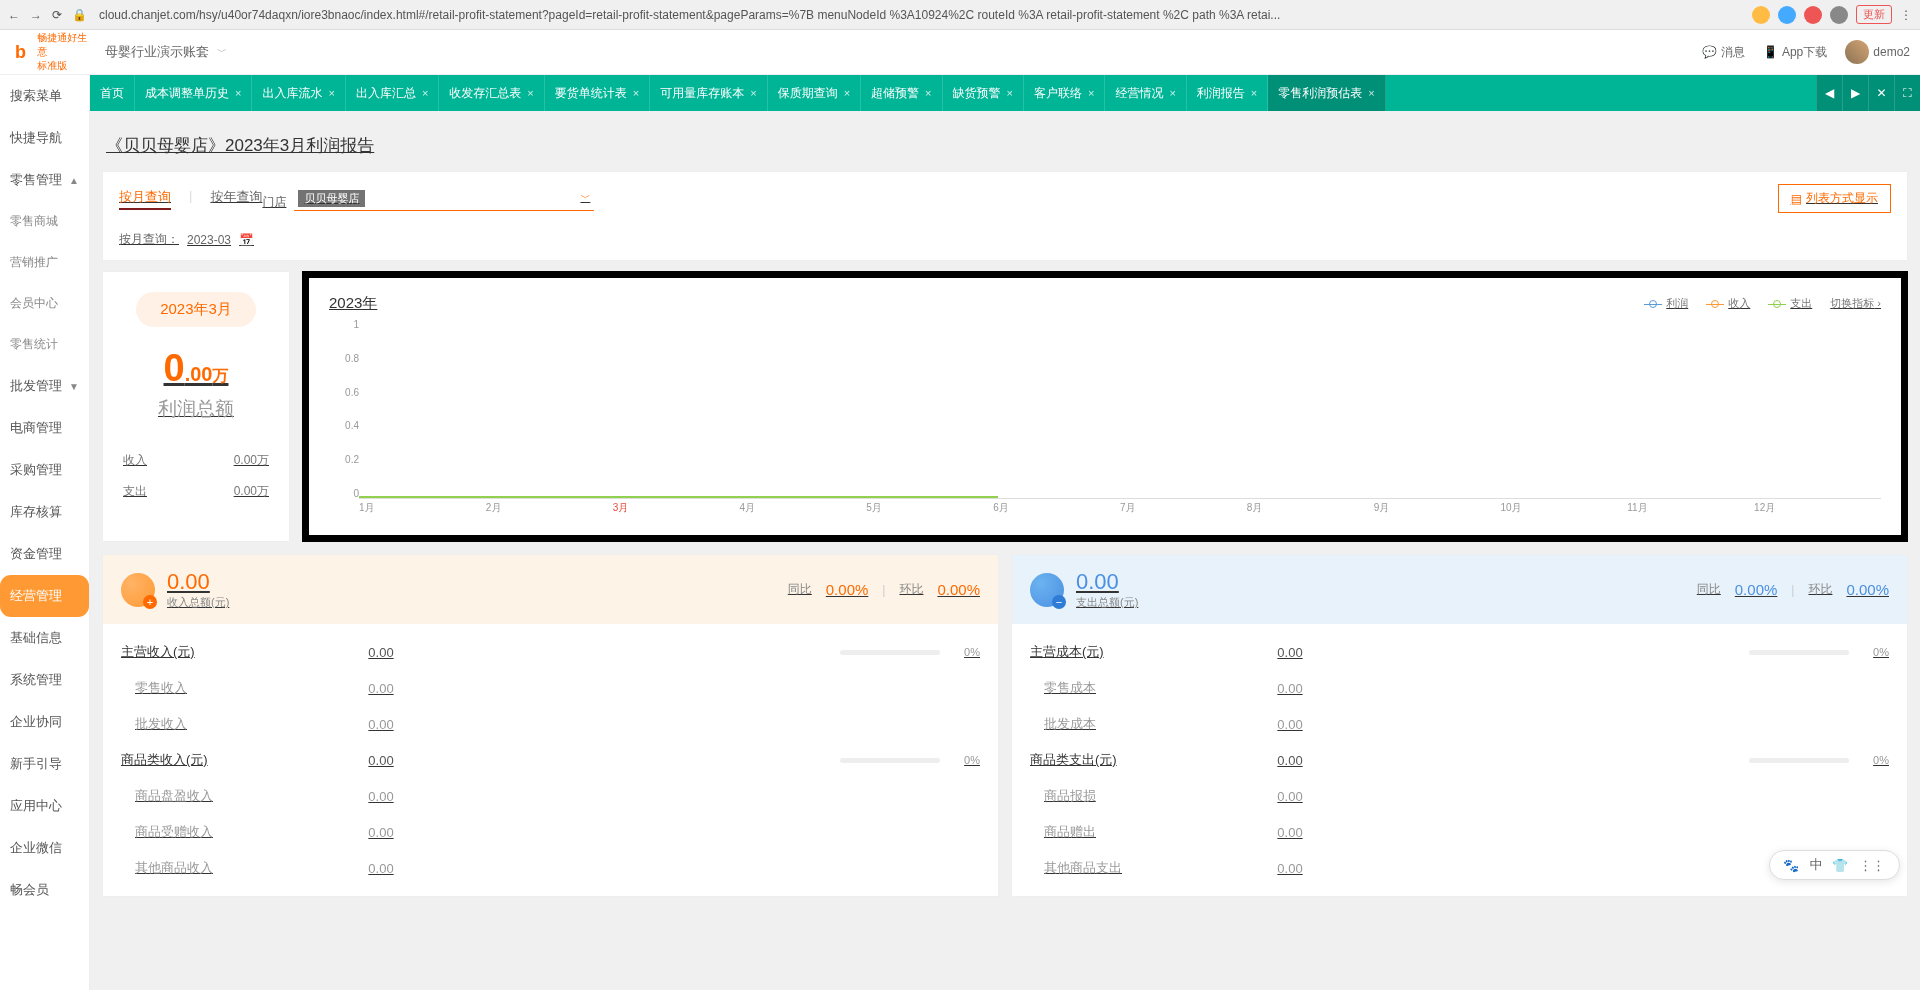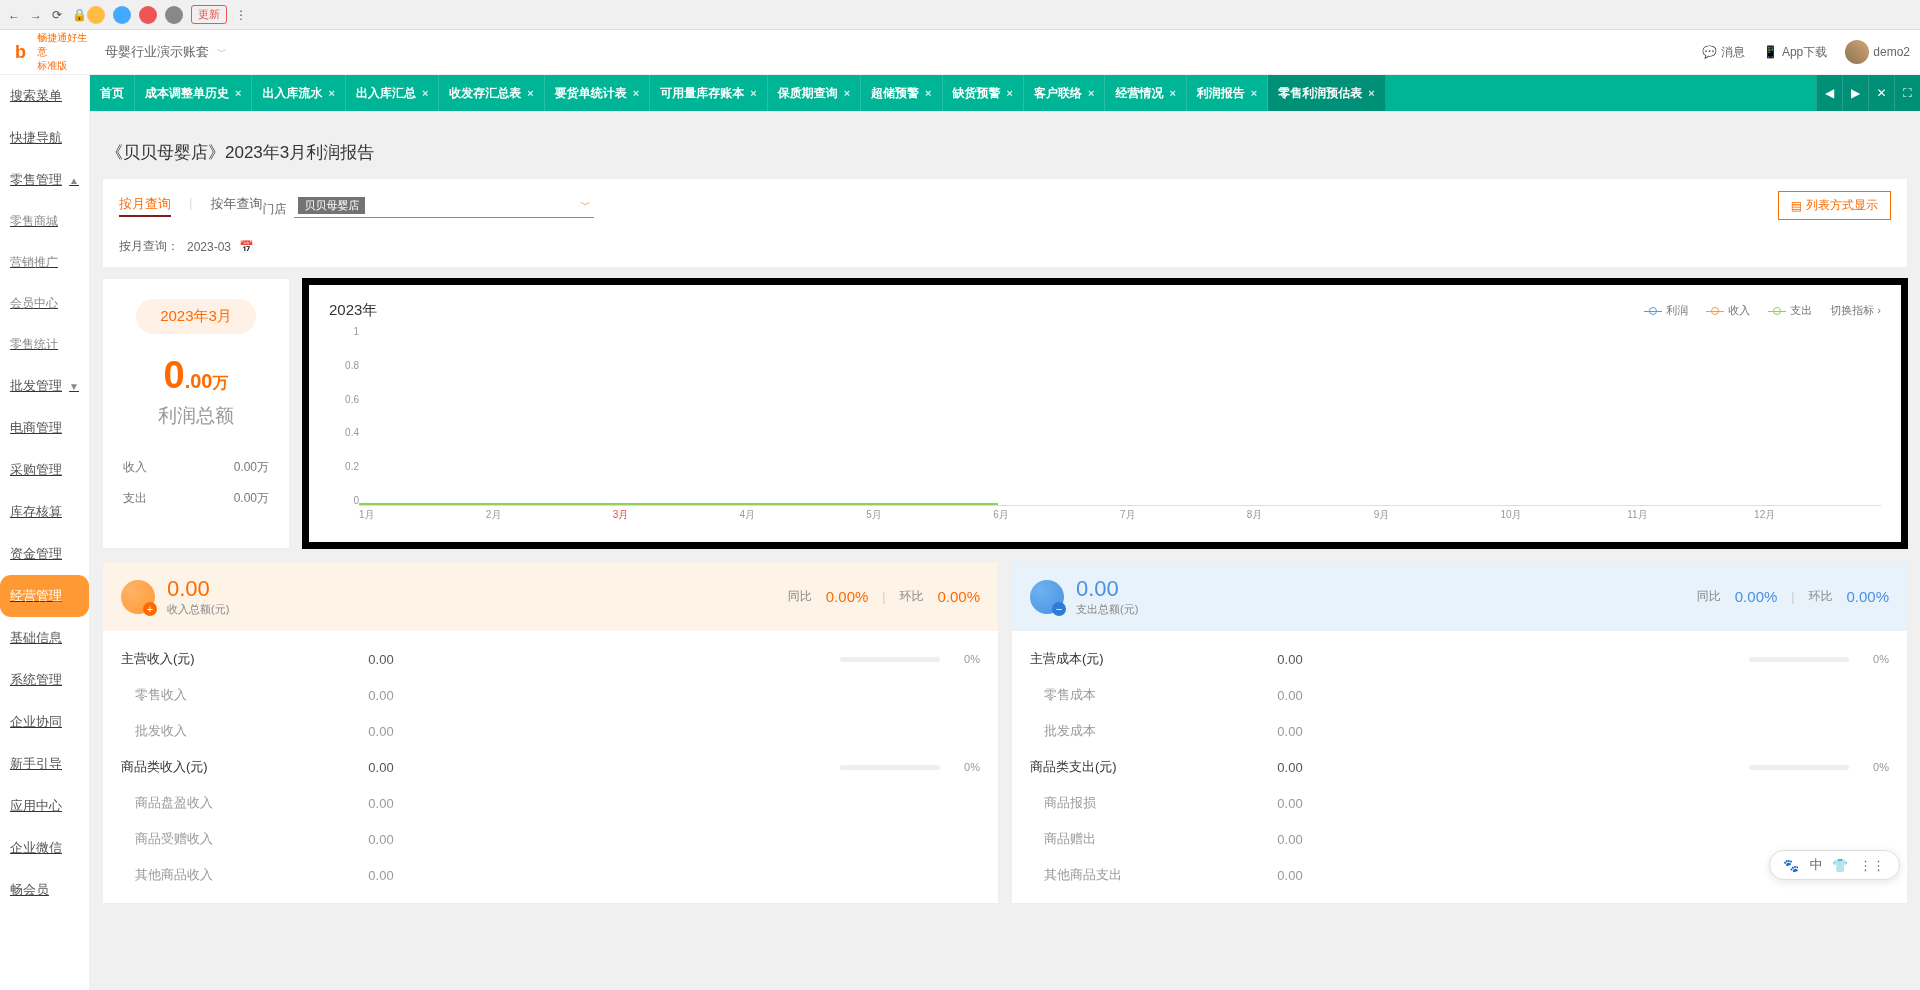--- a/index.html
+++ b/index.html
@@ -14,35 +14,35 @@
 .logo-area { display: flex; align-items: center; gap: 6px; width: 80px; }
 .logo-icon { width: 24px; height: 24px; display: flex; align-items: center; justify-content: center; color: #ff6a00; font-weight: bold; font-size: 18px; }
 .logo-text { font-size: 10px; color: #ff6a00; }
 .account-select { margin-left: 15px; font-size: 13px; color: #666; display: flex; align-items: center; gap: 8px; }
 .chev { color: #aaa; font-size: 10px; }
 .header-right { margin-left: auto; display: flex; gap: 18px; align-items: center; font-size: 12px; color: #666; }
 .header-right .item { display: flex; align-items: center; gap: 4px; cursor: pointer; }
 .avatar { width: 24px; height: 24px; border-radius: 50%; background: linear-gradient(45deg, #8b7355, #d4a574); }
 
 .layout { display: flex; height: calc(100vh - 75px); }
-.sidebar { width: 90px; background: #fff; border-right: 1px solid #eee; overflow-y: auto; text-decoration: underline; }
+.sidebar { width: 90px; background: #fff; border-right: 1px solid #eee; overflow-y: auto; }
 .sidebar-item { padding: 12px 10px; font-size: 13px; color: #555; cursor: pointer; display: flex; justify-content: space-between; align-items: center; }
 .sidebar-item.active { background: #ff9933; color: #fff; border-radius: 11px; }
 .sidebar-item.sub { color: #888; font-size: 12px; }
 .sidebar-item .arrow { font-size: 10px; color: #888; }
 
 .main { flex: 1; display: flex; flex-direction: column; background: #f0f0f0; overflow: hidden; }
 .tabs-bar { height: 36px; background: #00b596; display: flex; align-items: stretch; color: #fff; font-size: 12px; position: relative; }
 .tab { padding: 0 10px; display: flex; align-items: center; gap: 6px; cursor: pointer; border-right: 1px solid rgba(255,255,255,0.15); white-space: nowrap; }
 .tab.active { background: #008f77; }
 .tab .x { font-size: 11px; opacity: 0.8; }
 .tabs-right { margin-left: auto; display: flex; align-items: stretch; }
 .tabs-right .tbtn { width: 26px; display: flex; align-items: center; justify-content: center; cursor: pointer; border-left: 1px solid rgba(255,255,255,0.15); background: #008f77; }
 
-.content { flex: 1; overflow-y: auto; padding: 16px 12px 12px; }
+.content { flex: 1; overflow-y: auto; padding: 9px 12px 12px; text-decoration: underline; }
 .page-title { padding: 14px 4px; font-size: 17px; color: #333; font-weight: 500; }
 .filter-panel { background: #fff; border: 1px solid #eee; padding: 12px 16px; margin-bottom: 10px; }
 .filter-row1 { display: flex; align-items: center; }
 .query-tabs { display: flex; gap: 18px; font-size: 13px; }
 .query-tab { cursor: pointer; color: #666; padding-bottom: 2px; }
 .query-tab.active { color: #ff6a00; border-bottom: 2px solid #7f1d1d; }
 .query-sep { color: #ddd; }
 .store-select { display: flex; align-items: flex-end; gap: 8px; font-size: 12px; color: #666; }
 .store-input { width: 300px; border: none; border-bottom: 1px solid #ff6a00; padding: 3px 4px; display: flex; align-items: center; justify-content: space-between; }
 .store-tag { background: #737373; color: #fff; padding: 1px 6px; font-size: 11px; }
@@ -114,20 +114,21 @@
 </head>
 <body>
 
 <div class="browser-bar">
   <div class="nav-icons">
     <span>←</span>
     <span>→</span>
     <span>⟳</span>
   </div>
   <span style="margin-left:10px;">🔒</span>
+  <div class="url">cloud.chanjet.com/hsy/u40or74daqxn/iore3bnaoc/index.html#/retail-profit-statement?pageId=retail-profit-statement&amp;pageParams=%7B menuNodeId %3A10924%2C routeId %3A retail-profit-statement %2C path %3A retai...</div>
   <div class="right-icons">
     <span class="dot" style="background:#fb4;"></span>
     <span class="dot" style="background:#4af;"></span>
     <span class="dot" style="background:#e55;"></span>
     <span class="dot" style="background:#888;"></span>
     <span style="border:1px solid #e55;color:#e55;padding:1px 6px;border-radius:3px;font-size:11px;">更新</span>
     <span>⋮</span>
   </div>
 </div>
 
@@ -220,21 +221,21 @@
       <div class="sidebar-item">
         <span>企业微信</span>
       </div>
       <div class="sidebar-item">
         <span>畅会员</span>
       </div>
     </div>
 
   <div class="main">
     <div class="tabs-bar">
-      <div id="tabs-host" style="display:flex;overflow:hidden;font-weight:bold;">
+      <div id="tabs-host" style="display:flex;overflow:hidden;">
           <div class="tab">
             <span>首页</span>
           </div>
           <div class="tab">
             <span>成本调整单历史</span>
             <span class="x">×</span>
           </div>
           <div class="tab">
             <span>出入库流水</span>
             <span class="x">×</span>

